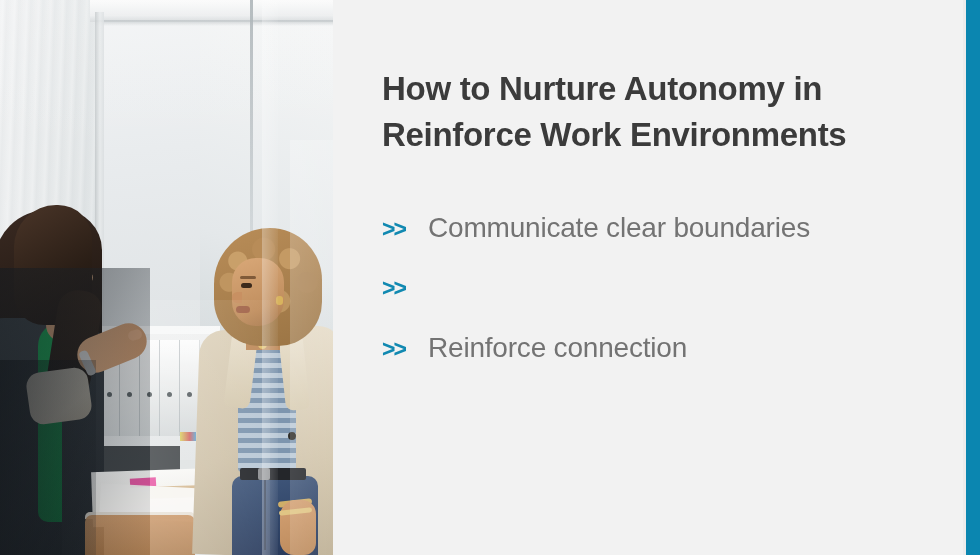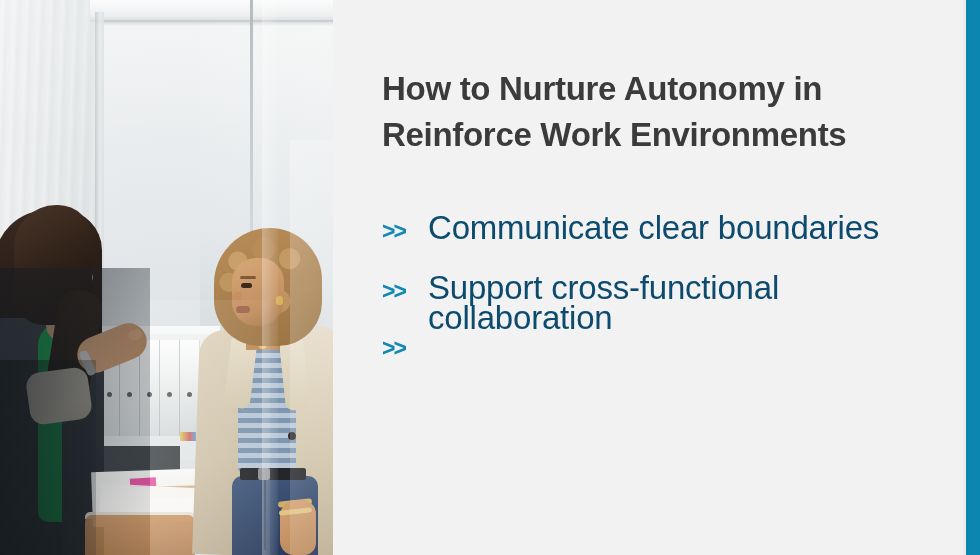--- a/index.html
+++ b/index.html
@@ -513,23 +513,23 @@
     font-family: "Liberation Sans", sans-serif;
     font-size: 23px;
     font-weight: bold;
     letter-spacing: -2px;
     color: #1189b1;
     line-height: 30px;
   }
   .bullet-text {
     flex: 1 1 auto;
     font-family: "Liberation Sans", sans-serif;
-    font-size: 33px;
+    font-size: 28px;
     font-weight: normal;
-    color: #0c4a6e;
+    color: #737373;
     line-height: 30px;
     letter-spacing: -0.2px;
   }
   .logo {
     position: absolute;
     left: 47px;
     top: 432px;
     width: 340px;
     height: 62px;
   }
@@ -652,24 +652,24 @@
       <span>Reinforce Work Environments</span>
     </h1>
 
     <ul class="bullets">
       <li class="bullet">
         <span class="bullet-marker">&gt;&gt;</span>
         <span class="bullet-text">Communicate clear boundaries</span>
       </li>
       <li class="bullet">
         <span class="bullet-marker">&gt;&gt;</span>
-        <span class="bullet-text">Support cross-functional collaboration</span>
       </li>
       <li class="bullet">
         <span class="bullet-marker">&gt;&gt;</span>
+        <span class="bullet-text">Reinforce connection</span>
       </li>
     </ul>
 
   </div>
 
   <div class="strip-gap"></div>
   <div class="accent-strip"></div>
 
 </div>
 

